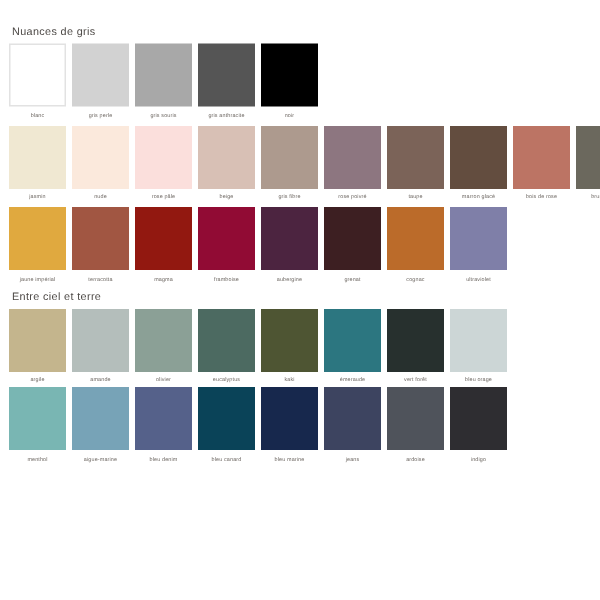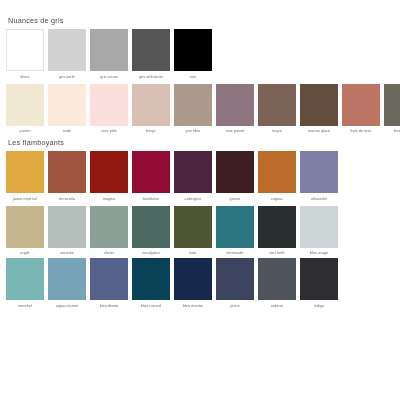--- a/index.html
+++ b/index.html
@@ -136,21 +136,20 @@
           <div class="swatch-chip" style="background-color: rgb(188, 116, 100);"></div>
           <div class="swatch-label">bois de rose</div>
         </div>
         <div class="swatch">
           <div class="swatch-chip" style="background-color: rgb(107, 104, 93);"></div>
           <div class="swatch-label">brun sable</div>
         </div>
       </div>
     </div>
     <div class="section section-les-flamboyants">
-      <div class="section-title">Les flamboyants</div>
       <div class="swatch-row">
         <div class="swatch">
           <div class="swatch-chip" style="background-color: rgb(224, 169, 63);"></div>
           <div class="swatch-label">jaune impérial</div>
         </div>
         <div class="swatch">
           <div class="swatch-chip" style="background-color: rgb(161, 86, 66);"></div>
           <div class="swatch-label">terracotta</div>
         </div>
         <div class="swatch">
@@ -173,20 +172,21 @@
           <div class="swatch-chip" style="background-color: rgb(187, 107, 42);"></div>
           <div class="swatch-label">cognac</div>
         </div>
         <div class="swatch">
           <div class="swatch-chip" style="background-color: rgb(127, 127, 168);"></div>
           <div class="swatch-label">ultraviolet</div>
         </div>
       </div>
     </div>
     <div class="section section-entre-ciel-et-terre">
+      <div class="section-title">Entre ciel et terre</div>
       <div class="swatch-row">
         <div class="swatch">
           <div class="swatch-chip" style="background-color: rgb(196, 181, 141);"></div>
           <div class="swatch-label">argile</div>
         </div>
         <div class="swatch">
           <div class="swatch-chip" style="background-color: rgb(180, 190, 187);"></div>
           <div class="swatch-label">amande</div>
         </div>
         <div class="swatch">

